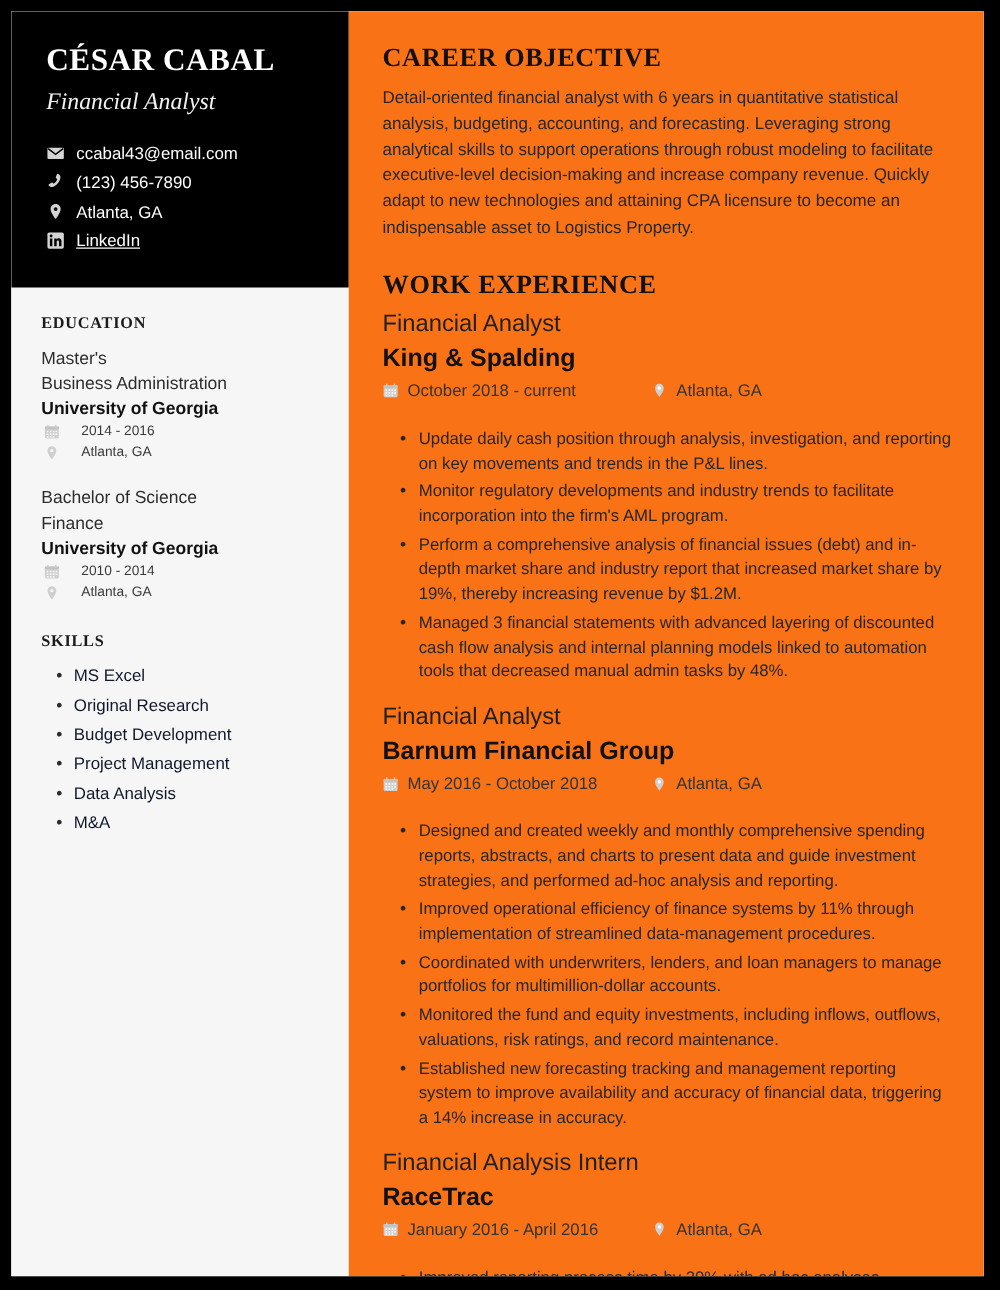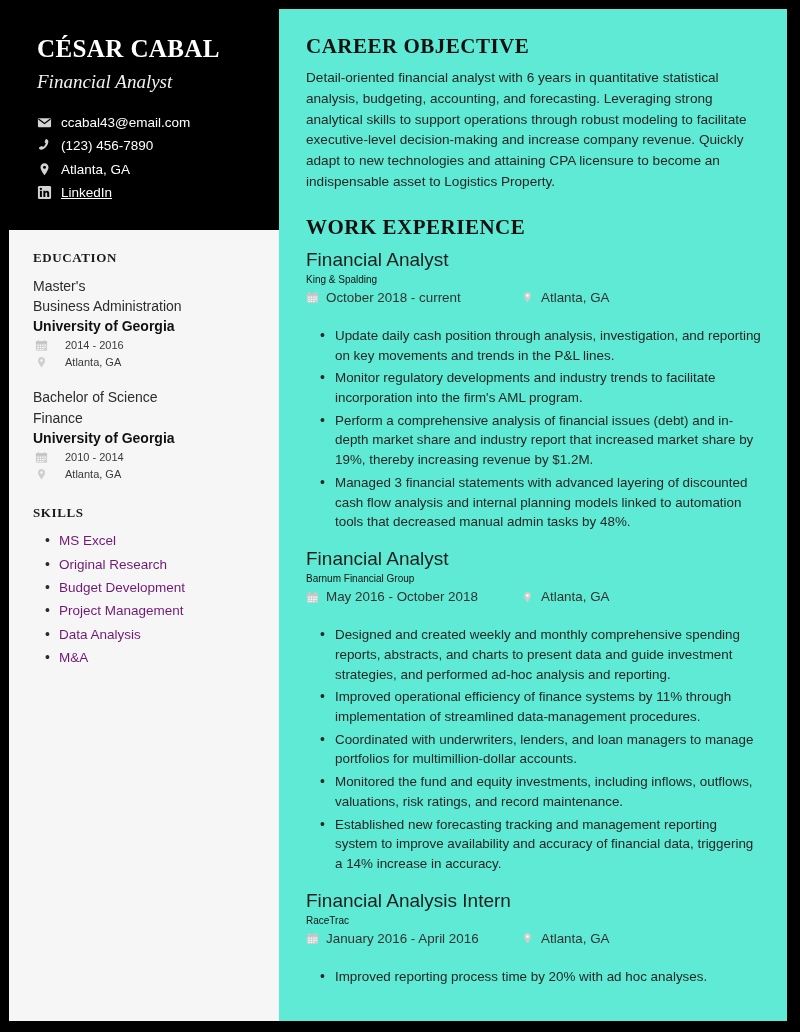--- a/index.html
+++ b/index.html
@@ -146,38 +146,38 @@
   .skills-heading { margin-top: 22px; }
 
   .skill-list {
     list-style: none;
     padding-left: 12px;
     margin-top: 2px;
   }
   .skill-list li {
     position: relative;
     font-size: 13.5px;
-    color: #701a75;
+    color: #0f172a;
     line-height: 1.55;
     padding-left: 14px;
     margin-bottom: 2.5px;
   }
   .skill-list li::before {
     content: "\2022";
     position: absolute;
     left: 0;
     top: -1px;
     font-size: 14px;
     color: #2c2c2c;
   }
 
   
   .main {
     flex: 1 1 auto;
-    background: #5eead4;
+    background: #f97316;
     padding: 25px 26px 18px 27px;
   }
 
   .main-heading {
     font-family: "Liberation Serif", serif;
     font-weight: bold;
     font-size: 21px;
     letter-spacing: 0.5px;
     color: #111111;
     margin-bottom: 9px;
@@ -194,22 +194,22 @@
 
   .job { margin-bottom: 14px; }
 
   .job-role {
     font-size: 19px;
     color: #1f1f1f;
     line-height: 1.32;
   }
 
   .job-company {
-    font-size: 10px;
-    font-weight: normal;
+    font-size: 20px;
+    font-weight: bold;
     color: #111111;
     line-height: 1.5;
     margin-bottom: 1px;
   }
 
   .job-meta {
     display: flex;
     align-items: center;
     font-size: 13.4px;
     color: #333333;

